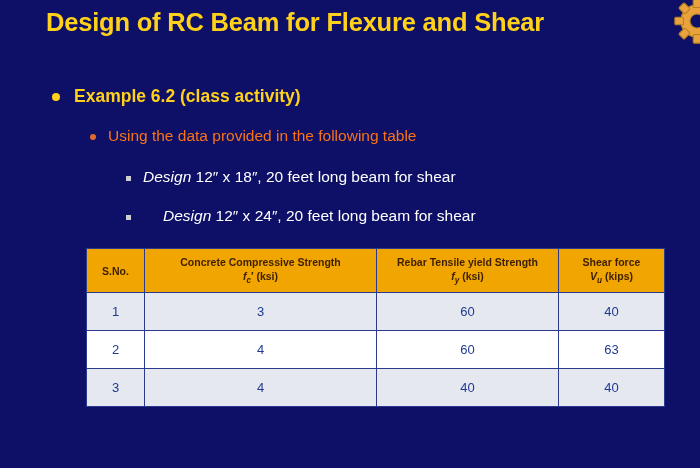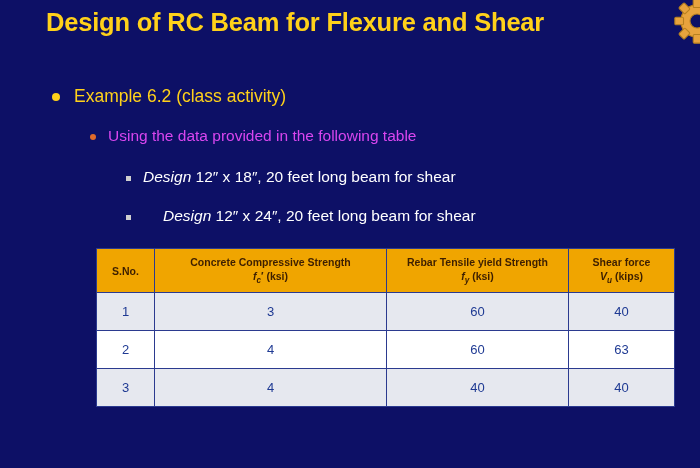--- a/index.html
+++ b/index.html
@@ -49,42 +49,42 @@
     width: 8px;
     height: 8px;
     border-radius: 50%;
     background: #ffd11a;
     margin-top: 7px;
     margin-right: 14px;
     flex: 0 0 auto;
   }
   .bullet-l1 .txt {
     font-size: 17.5px;
-    font-weight: normal;
+    font-weight: bold;
     color: #ffd11a;
   }
   .bullet-l2 {
     position: absolute;
     left: 70px;
     top: 127px;
     display: flex;
     align-items: flex-start;
   }
   .bullet-l2 .dot {
     width: 6px;
     height: 6px;
     border-radius: 50%;
     background: #e06a2a;
     margin-top: 7px;
     margin-right: 12px;
     flex: 0 0 auto;
   }
   .bullet-l2 .txt {
     font-size: 15.5px;
-    color: #d946ef;
+    color: #f97316;
   }
   .bullet-l3 {
     position: absolute;
     left: 106px;
     display: flex;
     align-items: flex-start;
   }
   .bullet-l3.r1 { top: 168px; }
   .bullet-l3.r2 { top: 207px; gap: 20px; }
   .bullet-l3 .sq {
@@ -98,21 +98,21 @@
   .bullet-l3 .txt {
     font-size: 15.5px;
     color: #ffffff;
   }
   .bullet-l3 .txt em {
     font-style: italic;
     font-weight: normal;
   }
   table.data {
     position: absolute;
-    left: 76px;
+    left: 66px;
     top: 248px;
     width: 578px;
     border-collapse: collapse;
     table-layout: fixed;
   }
   table.data th {
     background: #f0a500;
     color: #3d1f00;
     font-size: 10.5px;
     font-weight: bold;

